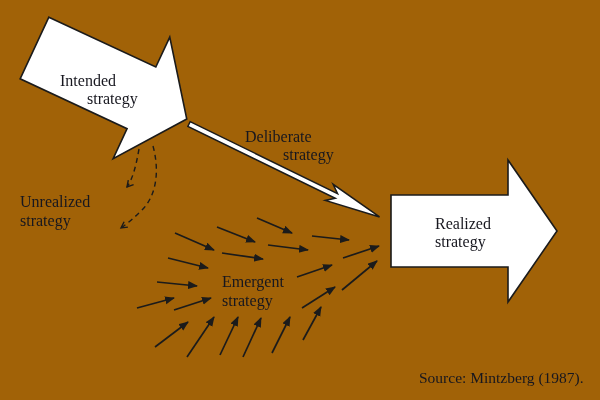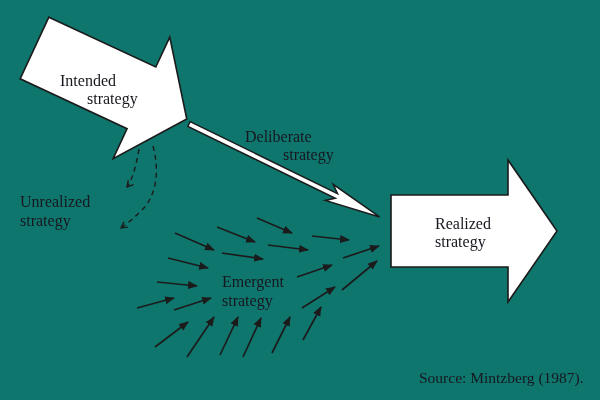--- a/index.html
+++ b/index.html
@@ -1,19 +1,19 @@
 <!DOCTYPE html>
 <html><head>
 <meta charset="utf-8">
 <style>
   html, body { margin: 0; padding: 0; background: #ffffff; }
   #canvas {
     position: relative;
     width: 600px; height: 400px;
-    background: #0f766e;
+    background: #a16207;
     overflow: hidden;
     font-family: "Liberation Serif", serif;
   }
   svg text {
     font-family: "Liberation Serif", serif;
     fill: #17171f;
     font-size: 16px;
   }
   svg text.source { font-size: 15.5px; }
   .outline { fill: #ffffff; stroke: #1b1b1b; stroke-width: 1.6; }

